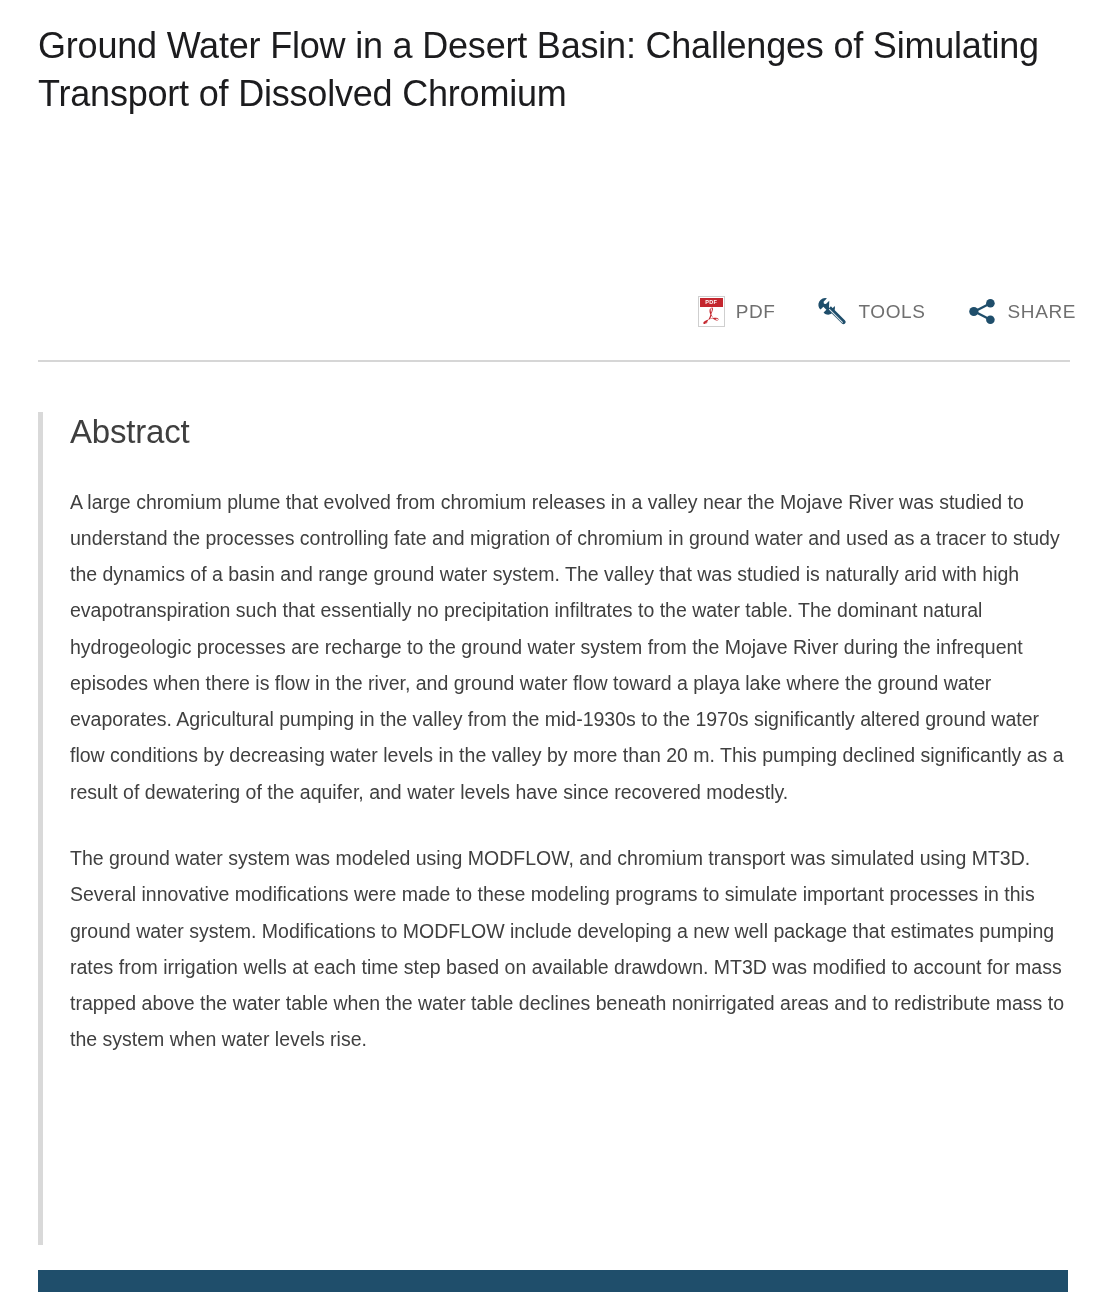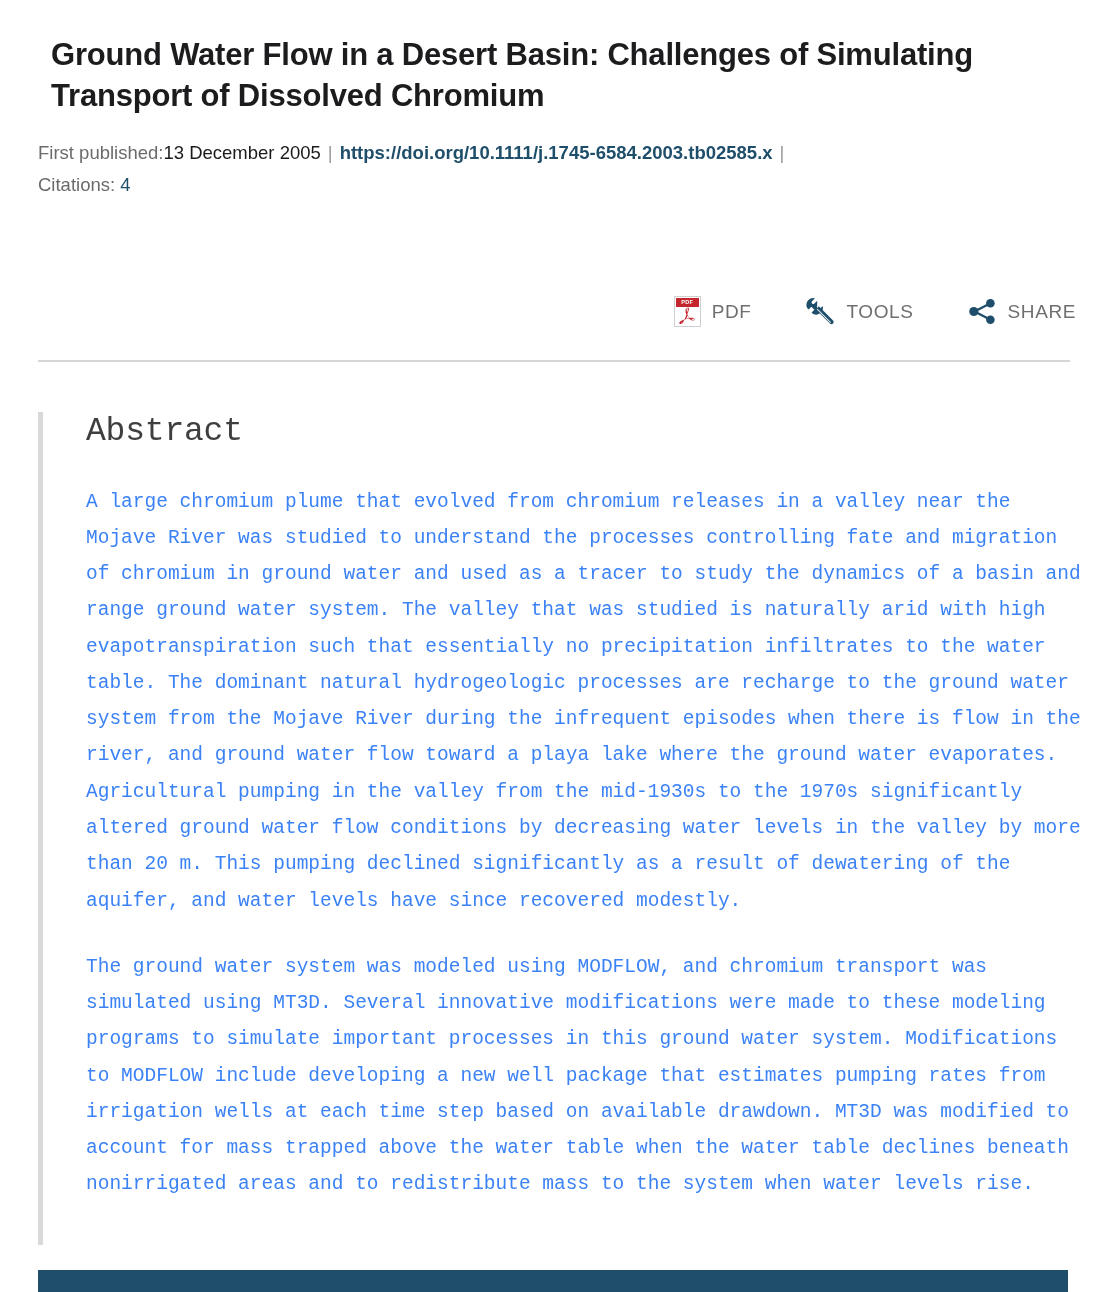--- a/index.html
+++ b/index.html
@@ -25,26 +25,26 @@
 
   
   .article-header {
     position: absolute;
     left: 38px;
     top: 22px;
     width: 1032px;
   }
 
   .article-title {
-    font-size: 31px;
+    font-size: 36px;
     line-height: 1.32;
-    font-weight: 700;
+    font-weight: 400;
     color: #1c1c1e;
     letter-spacing: -0.2px;
-    margin: 13px;
+    margin: 0;
     max-width: 1030px;
   }
 
   .authors {
     margin-top: 28px;
     font-size: 18.5px;
     line-height: 1.4;
     color: #1f4e6b;
   }
   .author-link {
@@ -73,21 +73,21 @@
     color: #1f4e6b;
   }
 
   
   .toolbar {
     position: absolute;
     right: 30px;
     top: 296px;
     display: flex;
     align-items: center;
-    gap: 54px;
+    gap: 42px;
   }
   .tool-item {
     display: flex;
     align-items: center;
     gap: 11px;
     cursor: pointer;
     text-decoration: none;
   }
   .tool-label {
     font-size: 19px;
@@ -138,22 +138,21 @@
     height: 2px;
     background: #d6d6d6;
   }
 
   
   .abstract-section {
     position: absolute;
     left: 38px;
     top: 412px;
     width: 1032px;
-    padding-left: 48px;
-    font-family: Liberation Mono, monospace;
+    padding-left: 32px;
   }
   .abstract-accent {
     position: absolute;
     left: 0; top: 0;
     width: 5px;
     height: 833px;
     background: #d9d9d9;
   }
   .abstract-heading {
     margin: 0;
@@ -164,21 +163,21 @@
     line-height: 1.2;
   }
   .abstract-body {
     margin-top: 32px;
     width: 1000px;
   }
   .abstract-body p {
     margin: 0 0 30px 0;
     font-size: 19.5px;
     line-height: 1.86;
-    color: #3b82f6;
+    color: #404040;
   }
   .abstract-body p:last-child { margin-bottom: 8px; }
 
   
   .bottom-bar {
     position: absolute;
     left: 38px;
     top: 1270px;
     width: 1030px;
     height: 22px;
@@ -188,25 +187,20 @@
 </head>
 <body>
 
 <div class="page">
 
   <div class="article-header">
 
     <h1 class="article-title">Ground Water Flow in a Desert Basin: Challenges of Simulating Transport of Dissolved Chromium</h1>
 
 
-    <div class="pub-meta">
-      <span class="meta-label">First published:</span><span class="meta-value">13 December 2005</span><span class="meta-pipe">|</span><a class="doi-link" href="#">https://doi.org/10.1111/j.1745-6584.2003.tb02585.x</a><span class="meta-pipe">|</span><br>
-      <span class="meta-label">Citations:</span>
-      <span class="citations-count">4</span>
-    </div>
   </div>
 
   <div class="toolbar">
 
     <a class="tool-item" href="#">
       <span class="pdf-icon">
         <span class="pdf-band">PDF</span>
         <svg class="pdf-glyph" viewBox="0 0 25 22" xmlns="http://www.w3.org/2000/svg" aria-hidden="true">
           <path d="M12.6 2.2c1.1 0 1.5 1 1.3 2.3-.2 1.4-.9 3-1.6 4.5.5 1.6 1.3 3 2.2 3.9 1.3-.2 2.6-.2 3.6.1 1.1.3 1.6.9 1.4 1.6-.2.7-1 1-2 .8-1.2-.2-2.5-1-3.6-2-1.5.3-3.1.8-4.5 1.4-1 1.8-2.1 3.3-3.1 3.9-.8.5-1.6.4-1.9-.2-.3-.7.2-1.5 1.2-2.2 1-.7 2.4-1.3 3.8-1.8.8-1.5 1.5-3.2 2-4.8-.6-1.5-1-3-.9-4.2.1-1.4.7-2.3 1.6-2.3h.5zm-.3 1.3c-.3 0-.5.4-.6 1.1-.1.8.1 1.9.4 3 .4-1.1.7-2.2.8-3.1.1-.7 0-1-.4-1h-.2zm.1 7.2c-.4 1.1-.8 2.2-1.3 3.2 1-.4 2-.7 3-.9-.6-.7-1.2-1.5-1.7-2.3zm5.6 3.1c-.5 0-1.1 0-1.7.1.7.5 1.4.9 2 1 .5.1.8 0 .8-.3.1-.3-.2-.6-.7-.7l-.4-.1zM7.4 17.3c-.6.4-.8.8-.7 1 .1.2.4.2.8-.1.4-.3.9-.9 1.5-1.7-.6.3-1.2.6-1.6.8z" fill="#c4262e"></path>
         </svg>

